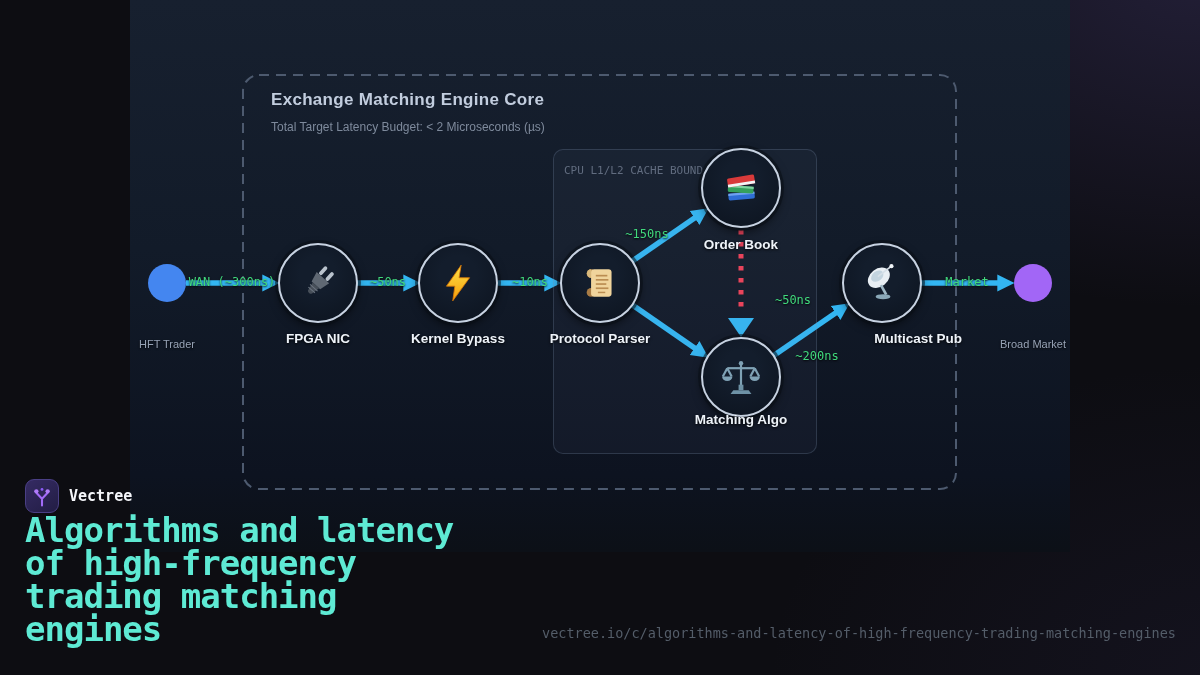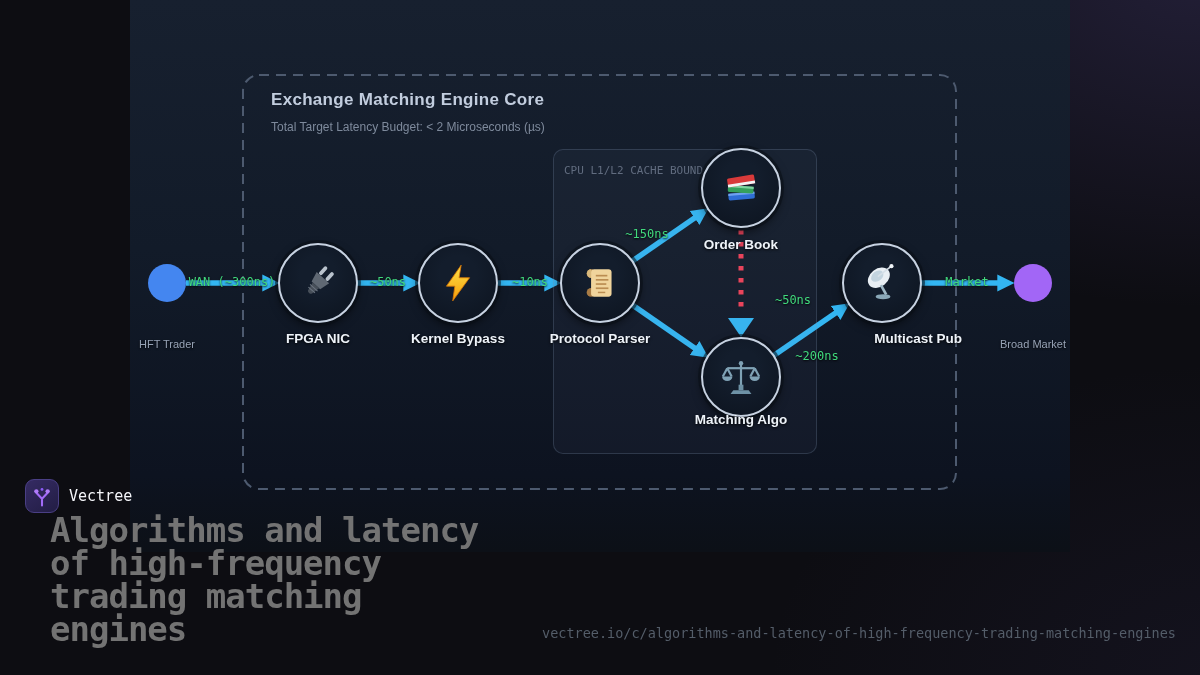--- a/index.html
+++ b/index.html
@@ -59,26 +59,26 @@
     text-shadow:0 1px 2px rgba(0,0,0,.9);white-space:nowrap;margin-top:12px;
   }
   .brand{position:absolute;left:25px;top:479px;display:flex;align-items:center;gap:10px;}
   .brand-logo{
     width:34px;height:34px;border-radius:9px;
     background:linear-gradient(145deg,#352b63,#221d44);
     border:1px solid #4a3f85;display:flex;align-items:center;justify-content:center;
     box-sizing:border-box;
   }
   .brand-name{
-    font-family:"DejaVu Sans Mono",monospace;font-weight:normal;font-size:15px;color:#f5f6fa;
+    font-family:"DejaVu Sans Mono",monospace;font-weight:bold;font-size:15px;color:#f5f6fa;
   }
   .headline{
     position:absolute;left:25px;top:514px;
     font-family:"DejaVu Sans Mono",monospace;font-weight:bold;
-    font-size:34px;line-height:33px;color:#737373;letter-spacing:-1px;margin-left:25px;
+    font-size:34px;line-height:33px;color:#5eead4;letter-spacing:-1px;
   }
   .footer-url{
     position:absolute;right:24px;top:625px;
     font-family:"DejaVu Sans Mono",monospace;font-size:13.5px;color:#545d69;
   }
 </style>
 </head>
 <body>
 
 <div class="canvas">

